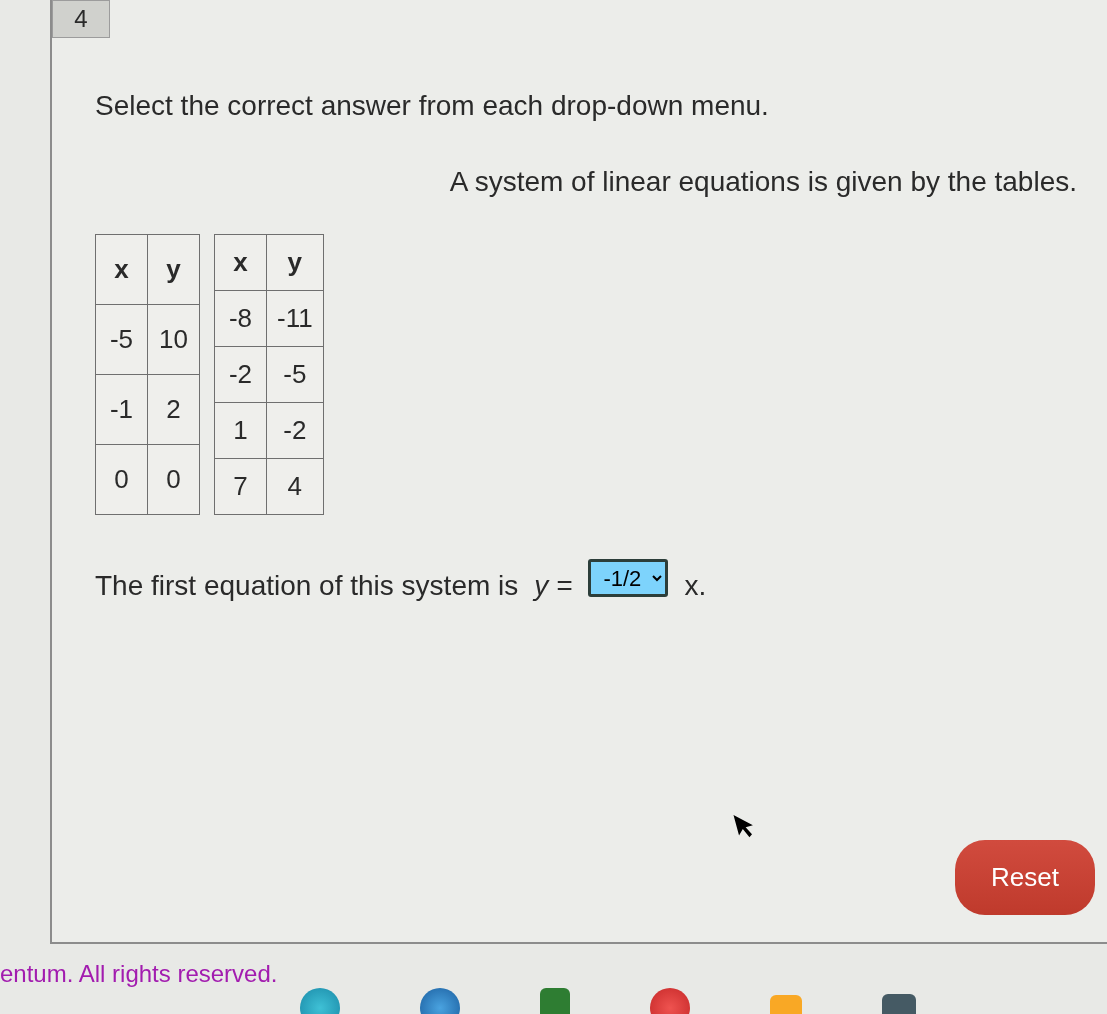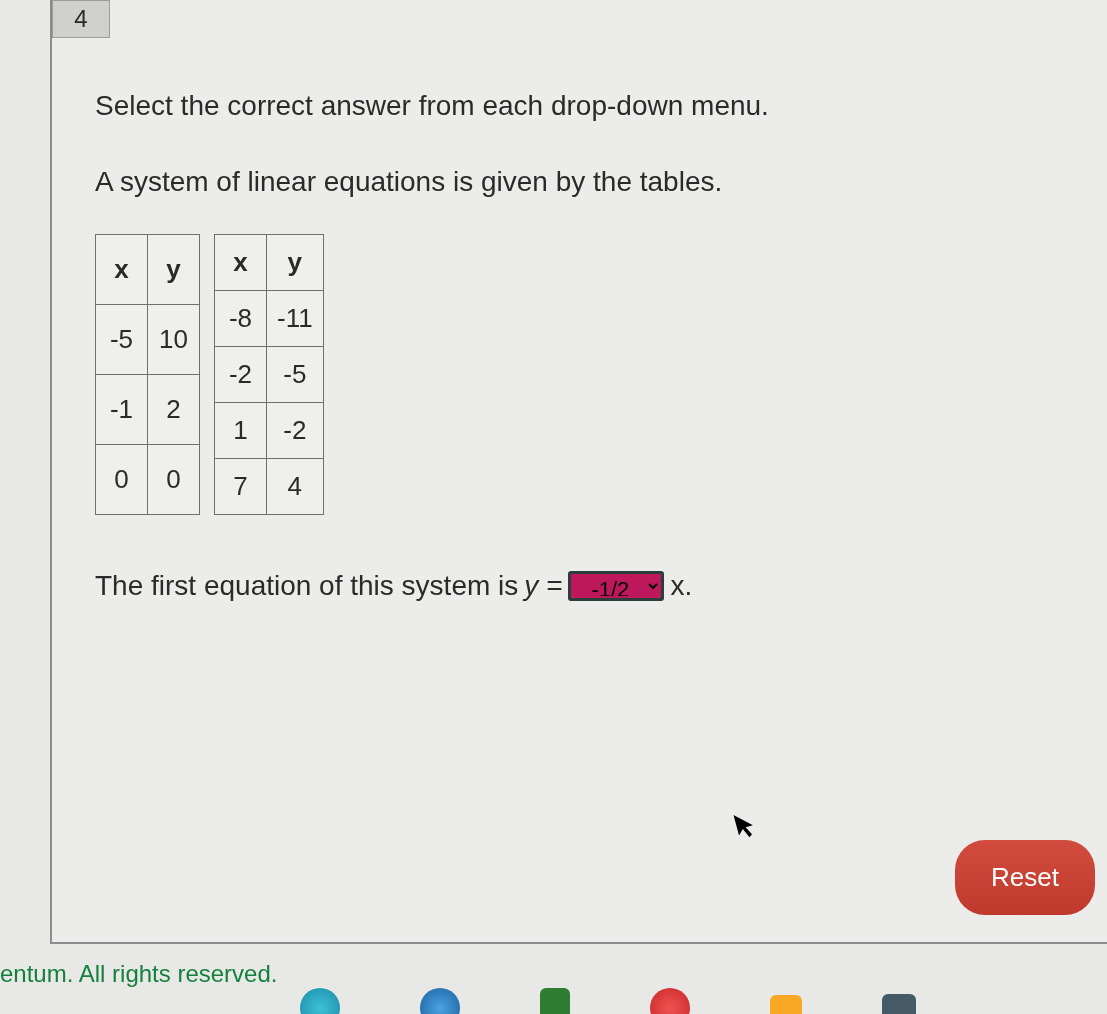--- a/index.html
+++ b/index.html
@@ -48,20 +48,21 @@
     top: 90px;
     right: 30px;
     font-size: 28px;
     color: #2a2a2a;
   }
   .instruction {
     margin-bottom: 44px;
   }
   .intro {
     margin-bottom: 36px;
+    text-align: right;
   }
   .tables {
     display: flex;
     gap: 14px;
     margin-bottom: 44px;
   }
   table {
     border-collapse: collapse;
     background: #efefec;
   }
@@ -74,34 +75,34 @@
   }
   .th-row td {
     font-weight: bold;
   }
   .answers {
     font-size: 28px;
     line-height: 1.9;
   }
   .answers .row {
     display: flex;
-    align-items: center;
+    align-items: flex-start;
     flex-wrap: wrap;
-    gap: 6px;
+    gap: 16px;
     margin-bottom: 4px;
   }
   .italic {
     font-style: italic;
   }
   select.dd {
     font-size: 22px;
-    height: 30px;
+    height: 38px;
     border: 1px solid #5a5a5a;
-    background: #be185d;
-    padding: 2px 16px;
+    background: #7dd3fc;
+    padding: 2px 8px;
     border-radius: 3px;
   }
   select.dd.active {
     border: 3px solid #2c3e3a;
   }
   .cursor {
     position: absolute;
     left: 735px;
     top: 810px;
     font-size: 28px;
@@ -120,21 +121,21 @@
     border: none;
     border-radius: 30px;
     cursor: pointer;
     font-weight: 500;
   }
   .footer-text {
     position: absolute;
     left: 0;
     bottom: 26px;
     font-size: 24px;
-    color: #15803d;
+    color: #a21caf;
   }
   .bottom-icons {
     position: absolute;
     bottom: -14px;
     left: 300px;
     right: 0;
     height: 40px;
     display: flex;
     gap: 80px;
     align-items: center;

